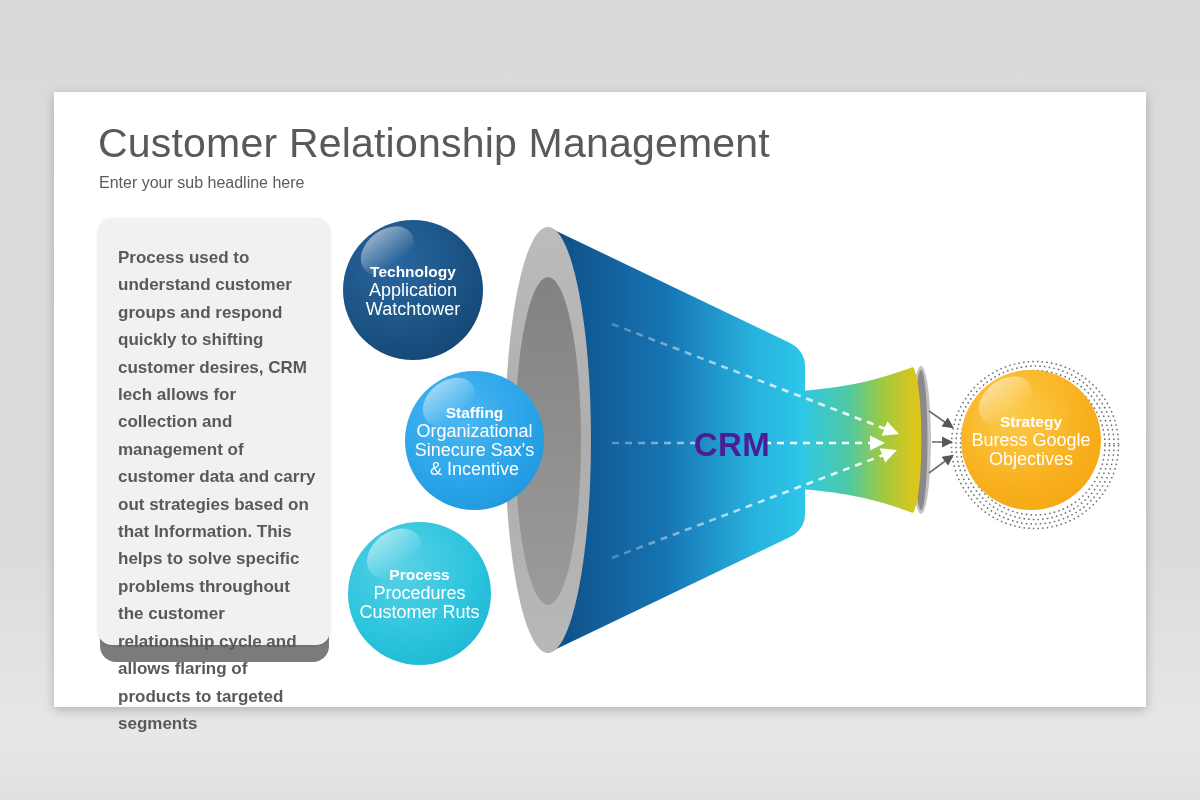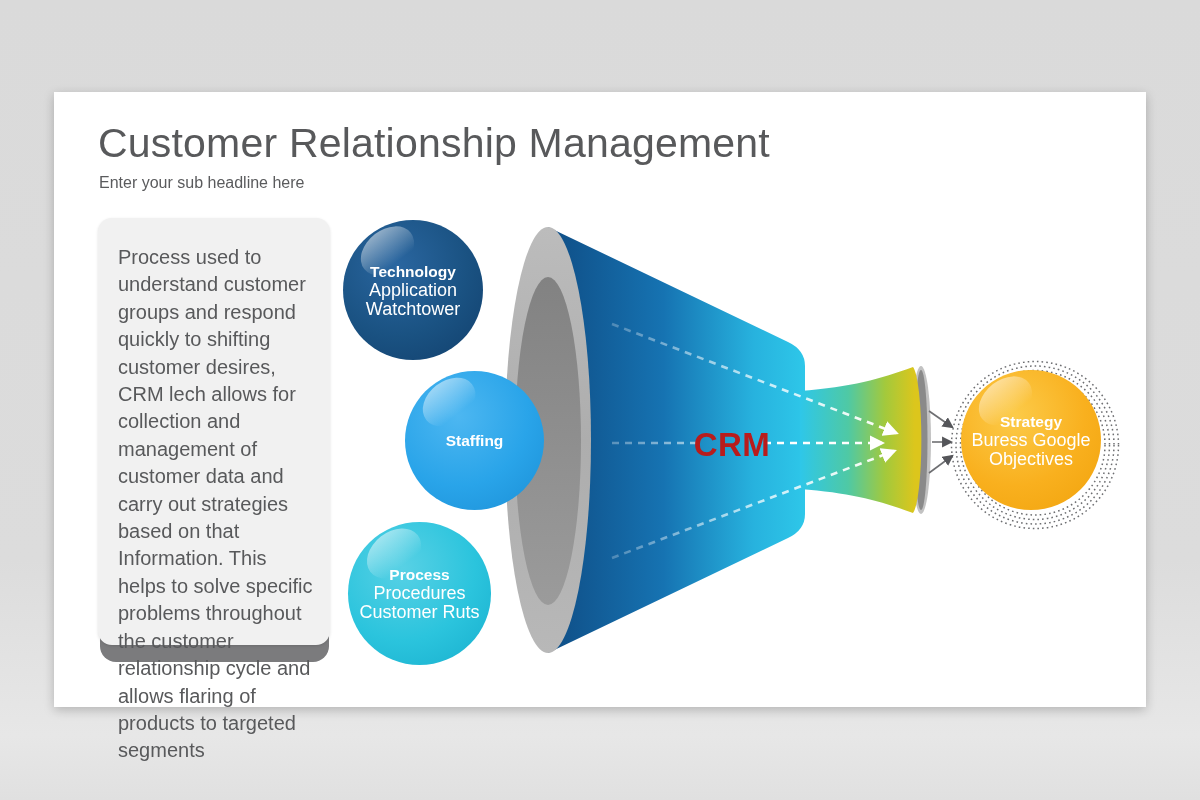--- a/index.html
+++ b/index.html
@@ -12,21 +12,21 @@
 
   .title { position:absolute; left:98px; top:120px; font-size:41px; font-weight:400;
     color:#58595b; letter-spacing:.2px; }
   .subtitle { position:absolute; left:99px; top:174px; font-size:16px; color:#5a5b5d; }
 
   .desc-shadow { position:absolute; left:100px; top:600px; width:229px; height:62px;
     background:#7b7b7d; border-radius:16px; z-index:1; }
   .desc-card { position:absolute; left:98px; top:218px; width:232px; height:427px;
     background:#f1f1f1; border-radius:14px; z-index:2; padding:26px 14px 0 20px;
     box-shadow:0 1px 3px rgba(0,0,0,.12); }
-  .desc-card p { font-size:20px; line-height:27.4px; color:#58595b; }
+  .desc-card p { font-size:17px; line-height:27.4px; color:#58595b;font-weight:bold; }
 
   .funnel-svg { position:absolute; left:0; top:0; width:1200px; height:800px; z-index:3; }
 
   .bubble { position:absolute; z-index:4; border-radius:50%; display:flex; flex-direction:column;
     align-items:center; justify-content:center; text-align:center; color:#ffffff; }
   .bubble::before { content:""; position:absolute; left:11%; top:7%; width:42%; height:30%;
     border-radius:50%; transform:rotate(-38deg);
     background:linear-gradient(180deg,rgba(255,255,255,.5),rgba(255,255,255,0) 85%); }
   .bubble .b-title { font-weight:bold; font-size:15.5px; line-height:19px; }
   .bubble .b-lines { font-size:18px; line-height:19px; white-space:pre-line; }
@@ -34,21 +34,21 @@
   .bubble-technology { left:343px; top:220px; width:140px; height:140px;
     background:radial-gradient(circle at 38% 32%, #2a66a0 0%, #1a5282 55%, #113f6c 100%); }
   .bubble-staffing { left:405px; top:371px; width:139px; height:139px;
     background:radial-gradient(circle at 38% 32%, #4db7f1 0%, #29a4e9 55%, #1b8fd6 100%); }
   .bubble-process { left:348px; top:522px; width:143px; height:143px;
     background:radial-gradient(circle at 38% 32%, #58d1e5 0%, #2bc4dd 55%, #17aecd 100%); }
   .bubble-strategy { left:961px; top:370px; width:140px; height:140px;
     background:radial-gradient(circle at 38% 32%, #fccb49 0%, #f9b01e 55%, #f0a20c 100%); }
 
   .crm-label { position:absolute; left:682px; top:426px; width:100px; z-index:4;
-    text-align:center; color:#b91c1c; font-weight:bold; font-size:33px; letter-spacing:.5px; }
+    text-align:center; color:#4c1d95; font-weight:bold; font-size:33px; letter-spacing:.5px; }
 </style>
 </head>
 <body>
 
 <div class="slide">
   
 </div>
 
 <div class="title">Customer Relationship Management</div>
 <div class="subtitle">Enter your sub headline here</div>
@@ -136,20 +136,23 @@
 </svg>
 
 <div class="bubble bubble-technology">
   <div class="b-title">Technology</div>
   <div class="b-lines">Application
 Watchtower</div>
 </div>
 
 <div class="bubble bubble-staffing">
   <div class="b-title">Staffing</div>
+  <div class="b-lines">Organizational
+Sinecure Sax's
+&amp; Incentive</div>
 </div>
 
 <div class="bubble bubble-process">
   <div class="b-title">Process</div>
   <div class="b-lines">Procedures
 Customer Ruts</div>
 </div>
 
 <div class="bubble bubble-strategy">
   <div class="b-title">Strategy</div>

